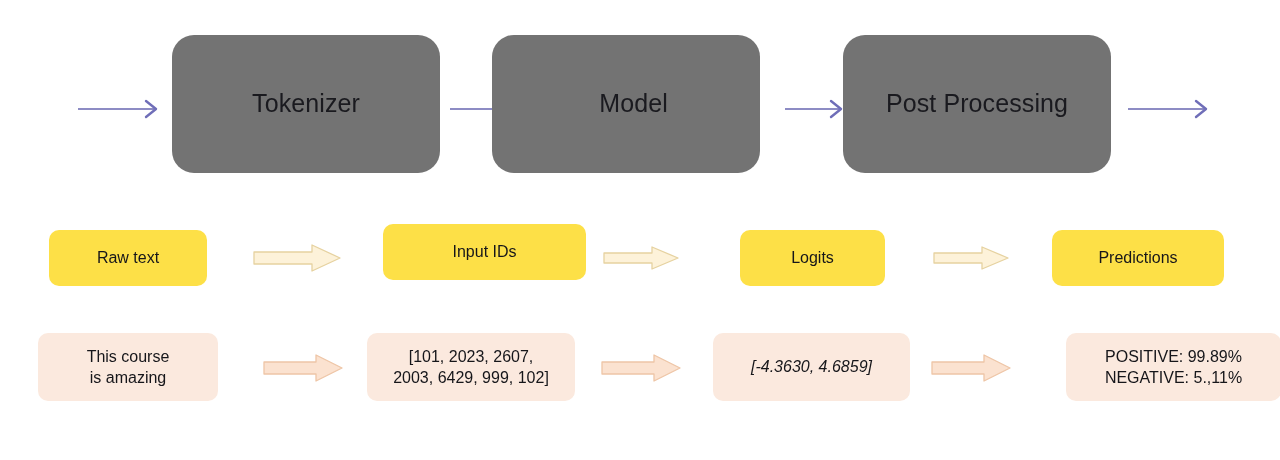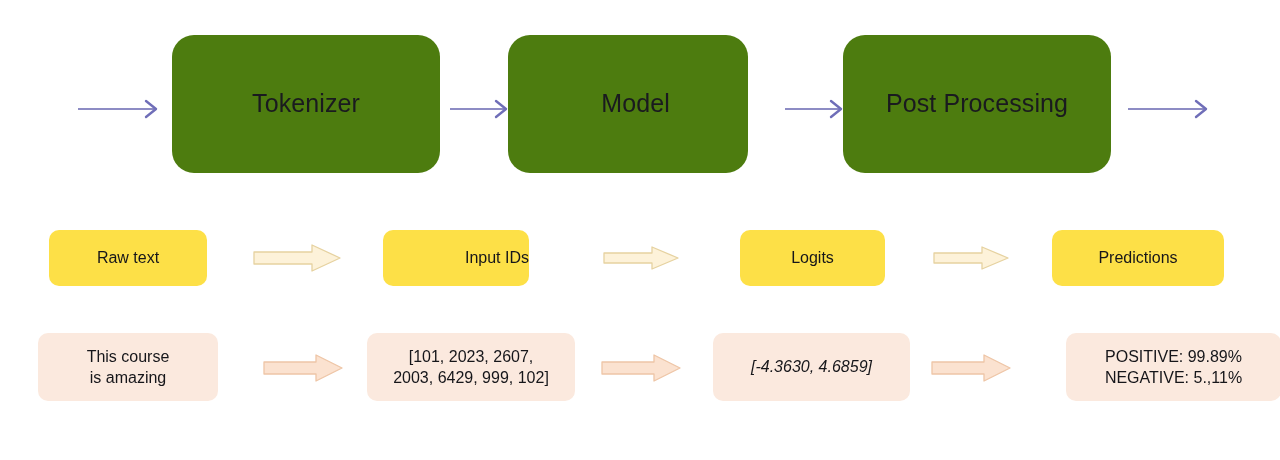--- a/index.html
+++ b/index.html
@@ -28,29 +28,29 @@
     box-sizing: border-box;
     display: flex;
     align-items: center;
     justify-content: center;
     text-align: center;
     line-height: 1.34;
   }
 
   
   .stage-box {
-    background: #4d7c0f;
+    background: #737373;
     border-radius: 22px;
     font-size: 25px;
     font-weight: 400;
     color: #1a1a1f;
     letter-spacing: .1px;
   }
   #stage-tokenizer { left: 172px; top: 35px;  width: 268px; height: 138px; }
-  #stage-model     { left: 508px; top: 35px;  width: 240px; height: 138px; padding-left: 15px; }
+  #stage-model     { left: 492px; top: 35px;  width: 268px; height: 138px; padding-left: 15px; }
   #stage-post      { left: 843px; top: 35px;  width: 268px; height: 138px; }
 
   
   .line-arrow {
     position: absolute;
     height: 24px;
     display: block;
   }
   .line-arrow svg { display: block; overflow: visible; }
   #line-arrow-1 { left: 78px;   top: 97px;  width: 84px; }
@@ -59,21 +59,21 @@
   #line-arrow-4 { left: 1128px; top: 97px;  width: 84px; }
 
   
   .label-box {
     background: #fde047;
     border-radius: 10px;
     font-size: 16px;
     color: #16161a;
   }
   #label-raw-text    { left: 49px;   top: 230px; width: 158px; height: 56px; }
-  #label-input-ids   { left: 383px;  top: 230px; width: 146px; height: 56px; justify-content: flex-end; }
+  #label-input-ids   { left: 383px;  top: 224px; width: 203px; height: 56px; }
   #label-logits      { left: 740px;  top: 230px; width: 145px; height: 56px; }
   #label-predictions { left: 1052px; top: 230px; width: 172px; height: 56px; }
 
   
   .value-box {
     background: #fbe9de;
     border-radius: 10px;
     font-size: 16px;
     color: #16161a;
     flex-direction: column;

